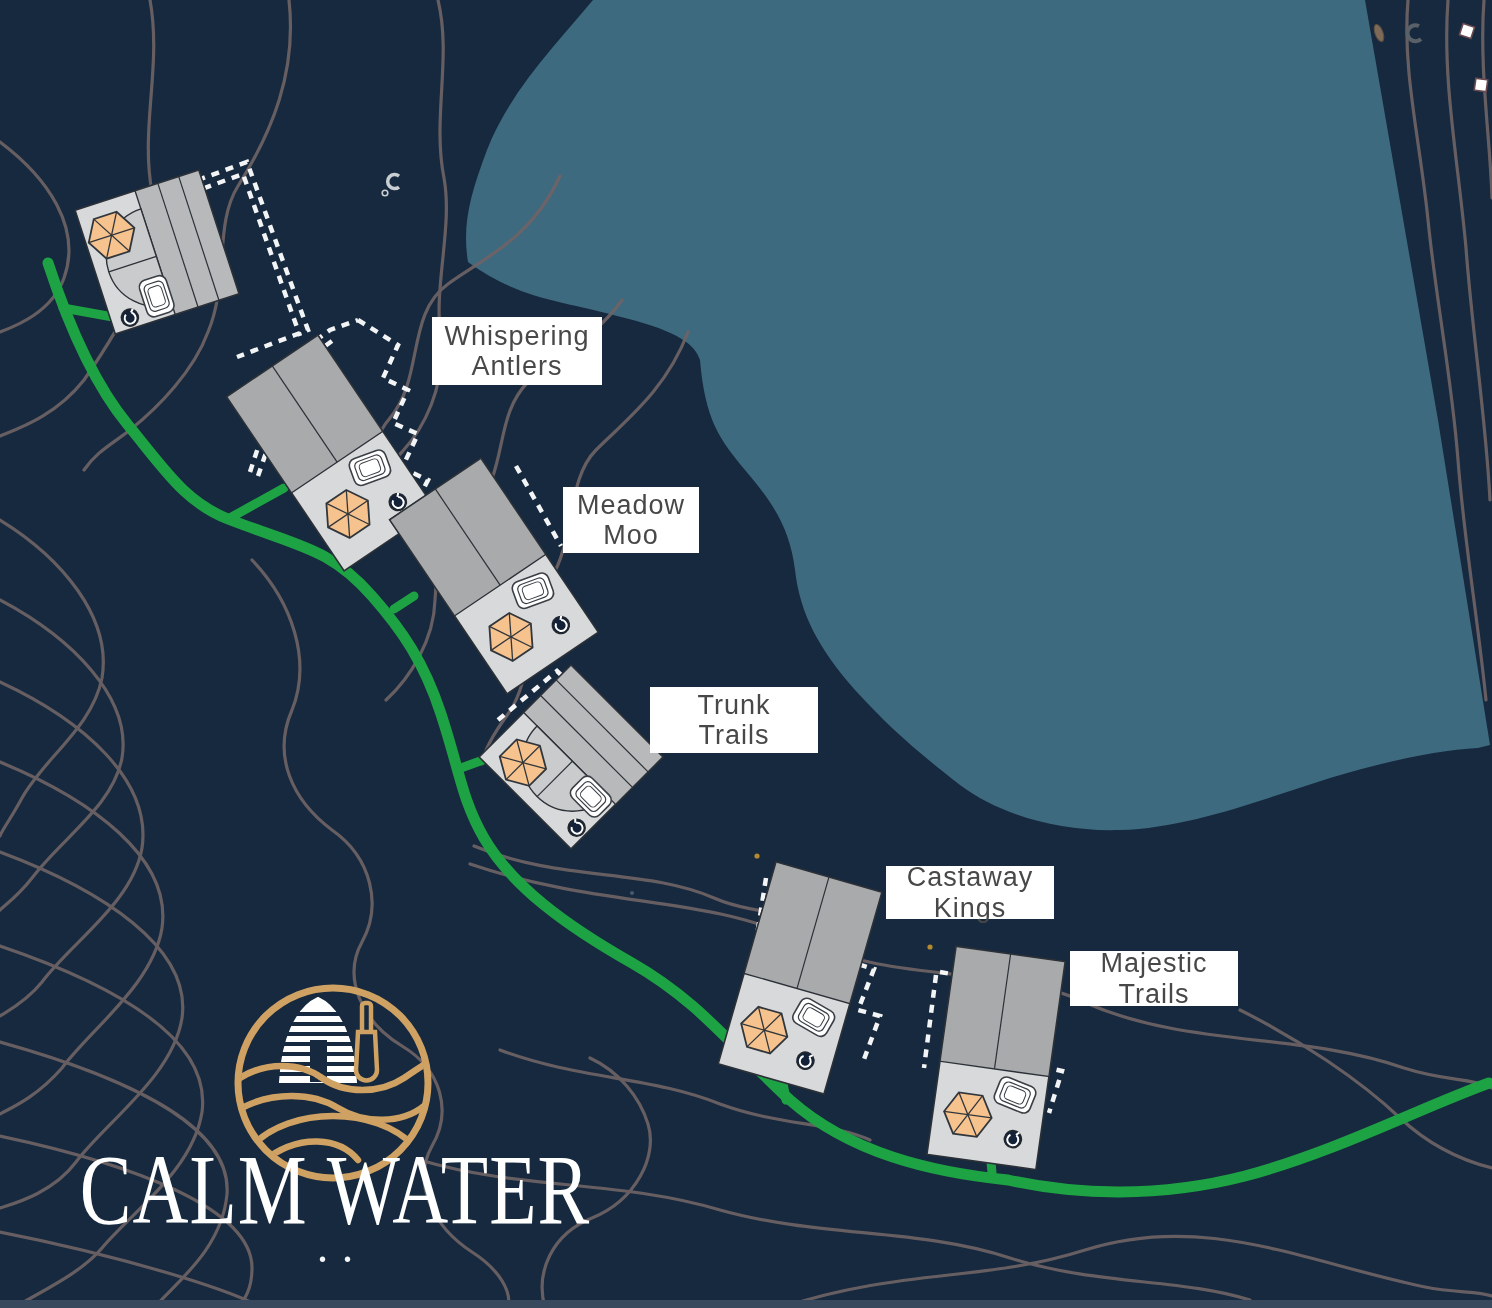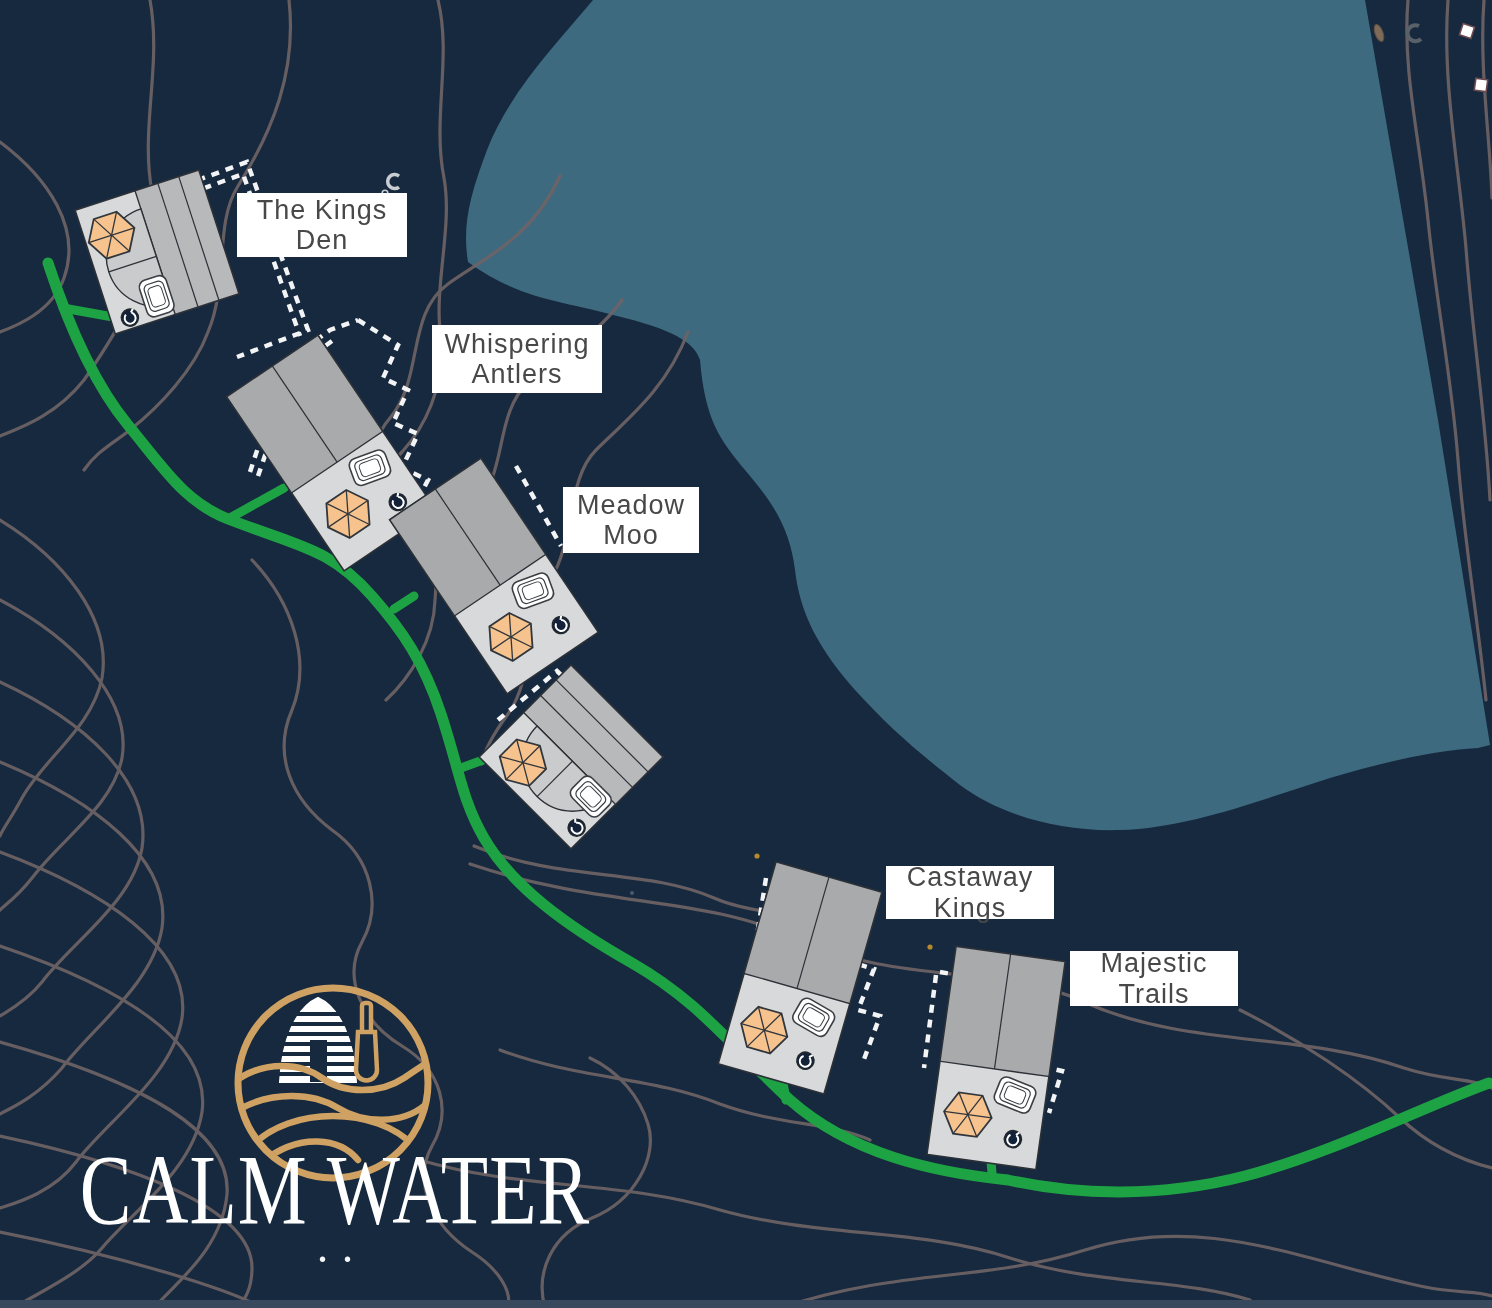--- a/index.html
+++ b/index.html
@@ -213,31 +213,31 @@
       <g fill="none" stroke="#cfa263" stroke-width="6.5" stroke-linecap="round">
         <path d="M240,1078 C265,1062 300,1062 322,1078 C344,1094 380,1094 404,1078 C414,1071 422,1066 428,1062"></path>
         <path d="M242,1108 C272,1092 312,1092 338,1108 C364,1124 402,1124 424,1106"></path>
         <path d="M252,1146 C290,1106 376,1106 414,1146"></path>
         <path d="M262,1162 C300,1132 340,1138 358,1160"></path>
       </g>
     </g>
   </g>
 </svg>
 
-<div class="cabin-label" style="left:237px;top:193px;width:170px;height:64px">
-  <span>The Kings</span>
-  <span>Den</span>
-</div>
-<div class="cabin-label" style="left:432px;top:325px;width:170px;height:68px">
+<div class="cabin-label" style="left:432px;top:317px;width:170px;height:68px">
   <span>Whispering</span>
   <span>Antlers</span>
 </div>
 <div class="cabin-label" style="left:563px;top:487px;width:136px;height:66px">
   <span>Meadow</span>
   <span>Moo</span>
+</div>
+<div class="cabin-label" style="left:650px;top:687px;width:168px;height:66px">
+  <span>Trunk</span>
+  <span>Trails</span>
 </div>
 <div class="cabin-label" style="left:886px;top:866px;width:168px;height:53px">
   <span>Castaway</span>
   <span>Kings</span>
 </div>
 <div class="cabin-label" style="left:1070px;top:951px;width:168px;height:55px">
   <span>Majestic</span>
   <span>Trails</span>
 </div>
 

